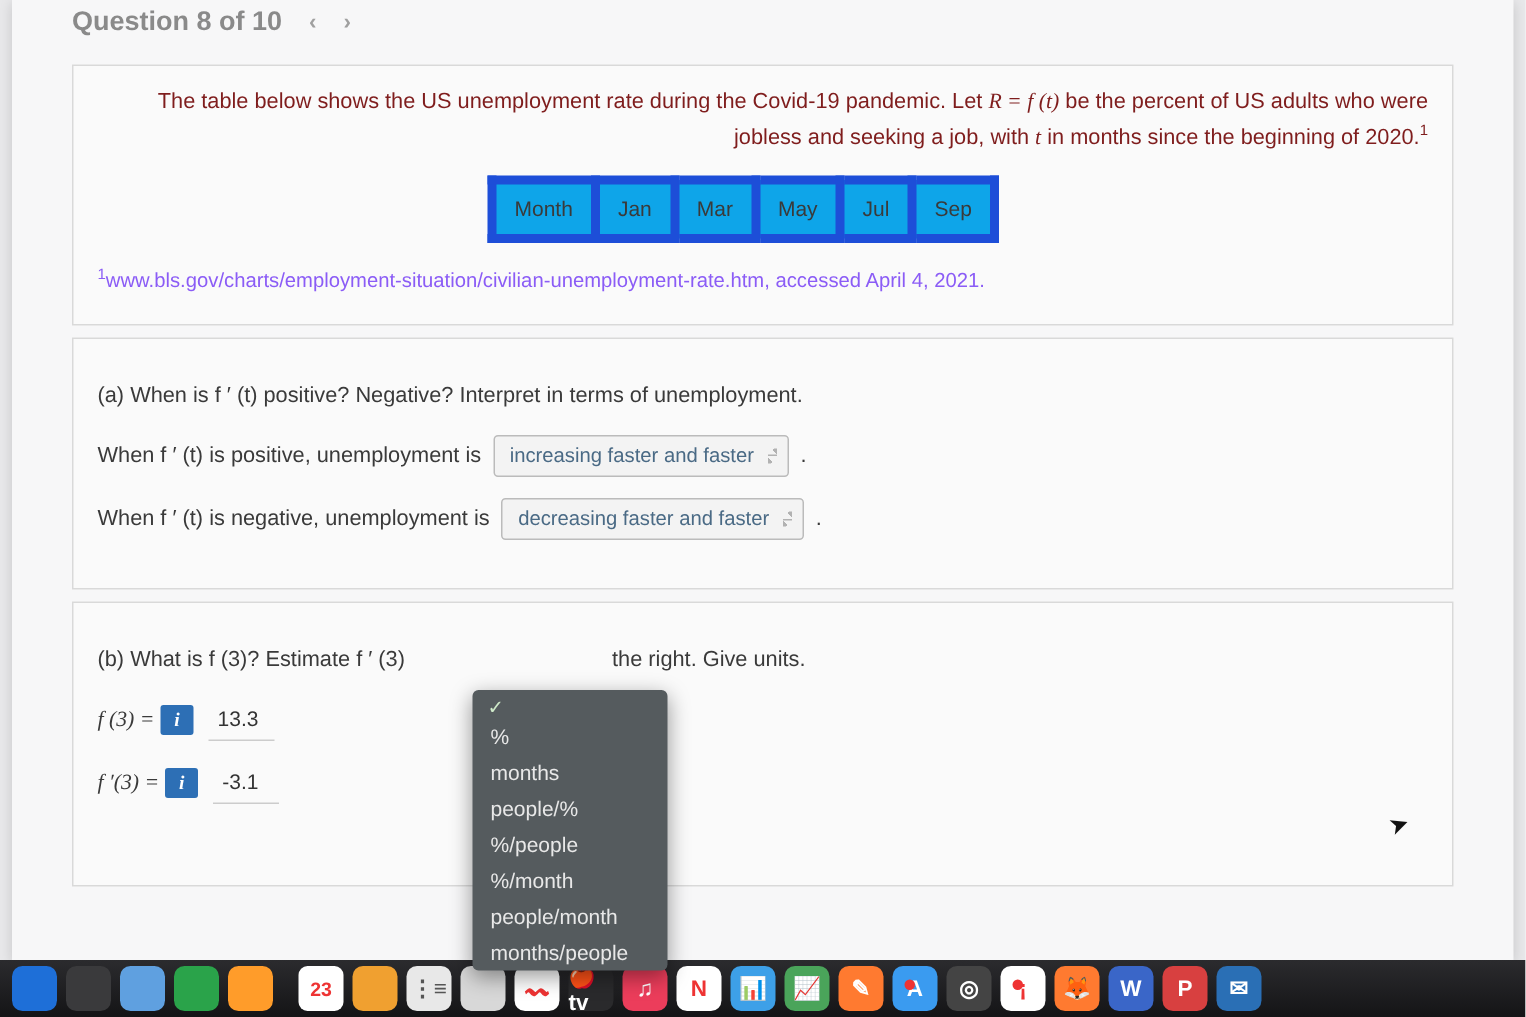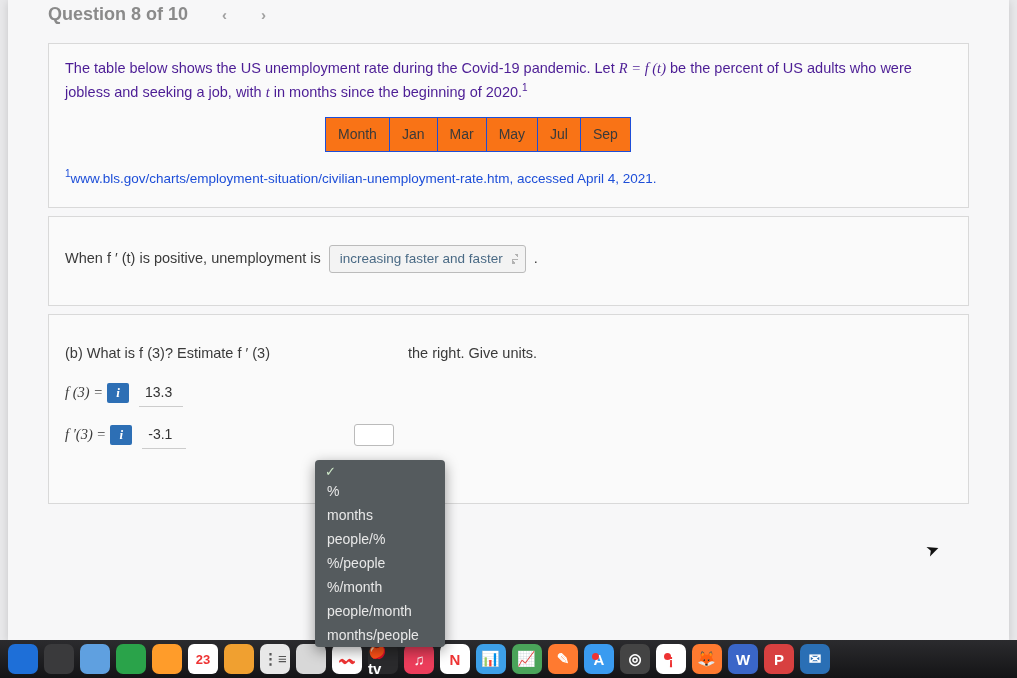--- a/index.html
+++ b/index.html
@@ -21,46 +21,46 @@
     position: relative;
     box-shadow: 0 2px 8px rgba(0,0,0,0.15);
   }
   .qheader {
     color: #8a8a8a;
     font-size: 18px;
     font-weight: 600;
     padding: 4px 40px 10px 40px;
     display: flex;
     align-items: center;
-    gap: 34px;
+    gap: 18px;
   }
   .navarrow { color: #a0a0a0; font-size: 15px; cursor: pointer; }
   .panel {
     border: 1px solid #d9d9d9;
     background: #fafafa;
     margin: 8px 40px;
     padding: 14px 16px 18px 16px;
     font-size: 14.5px;
     line-height: 1.5;
     color: #3a3a3a;
   }
-  .intro { color: #4c1d95; }
+  .intro { color: #7f1d1d; text-align: right; }
   .tbl {
     border-collapse: collapse;
     margin: 14px auto 14px 260px;
   }
   .tbl td, .tbl th {
-    border: 1px solid #1d4ed8;
+    border: 6px solid #1d4ed8;
     padding: 6px 12px;
     font-size: 14px;
     text-align: center;
-    background: #f97316;
+    background: #0ea5e9;
   }
   .tbl .rowhdr { text-align: left; }
-  .footnote { font-size: 13.5px; color: #1d4ed8; }
+  .footnote { font-size: 13.5px; color: #8b5cf6; }
   .sup { font-size: 10px; vertical-align: super; }
   .qline { margin: 14px 0; }
   .selectbox {
     display: inline-block;
     border: 1px solid #bbb;
     background: #f3f3f3;
     padding: 3px 22px 3px 10px;
     font-size: 13.5px;
     color: #4a6a85;
     border-radius: 3px;
@@ -198,28 +198,34 @@
       </tr>
     </tbody>
       </table>
 
     <div class="footnote">
       <span class="sup">1</span><span>www.bls.gov/charts/employment-situation/civilian-unemployment-rate.htm, accessed April 4, 2021.</span>
     </div>
   </div>
 
   <div class="panel">
+    <div class="qline" style="font-weight:500;">(a) When is f ′ (t) positive? Negative? Interpret in terms of unemployment.</div>
 
 
     <div class="qline">
       <span>When f ′ (t) is positive, unemployment is</span>
       <span class="selectbox">increasing faster and faster</span>
       <span>.</span>
     </div>
 
+    <div class="qline">
+      <span>When f ′ (t) is negative, unemployment is</span>
+      <span class="selectbox">decreasing faster and faster</span>
+      <span>.</span>
+    </div>
   </div>
 
   <div class="panel" style="padding-bottom:40px;">
     <div class="qline">
       <span>(b) What is f (3)? Estimate f ′ (3)</span>
       <span style="display:inline-block;width:130px;"></span>
       <span>the right. Give units.</span>
     </div>
 
     <div class="qline">
@@ -250,21 +256,21 @@
   <div class="opt">people/month</div>
   <div class="opt">months/people</div>
 </div>
 
 <div class="dock" id="dock">
     <div class="dicon " style="background: rgb(30, 111, 216);"></div>
     <div class="dicon " style="background: rgb(58, 58, 60);"></div>
     <div class="dicon " style="background: rgb(95, 160, 224);"></div>
     <div class="dicon " style="background: rgb(42, 163, 74);"></div>
     <div class="dicon " style="background: rgb(255, 156, 42);"></div>
-    <div class="dicon badge23" style="background: rgb(255, 255, 255);">23</div>
+    <div class="dicon badge23" style="background: rgb(255, 255, 255); margin-left: 11px;">23</div>
     <div class="dicon " style="background: rgb(240, 160, 48);"></div>
     <div class="dicon " style="background: rgb(232, 232, 232); color: rgb(85, 85, 85);">⋮≡</div>
     <div class="dicon " style="background: rgb(216, 216, 216);"></div>
     <div class="dicon " style="background: rgb(255, 255, 255); color: rgb(238, 51, 51);">〰</div>
     <div class="dicon " style="background: rgb(42, 42, 44);">🍎tv</div>
     <div class="dicon " style="background: rgb(236, 61, 91);">♫</div>
     <div class="dicon " style="background: rgb(255, 255, 255); color: rgb(238, 51, 51);">N</div>
     <div class="dicon " style="background: rgb(61, 160, 232);">📊</div>
     <div class="dicon " style="background: rgb(74, 164, 90);">📈</div>
     <div class="dicon " style="background: rgb(255, 122, 48);">✎</div>

